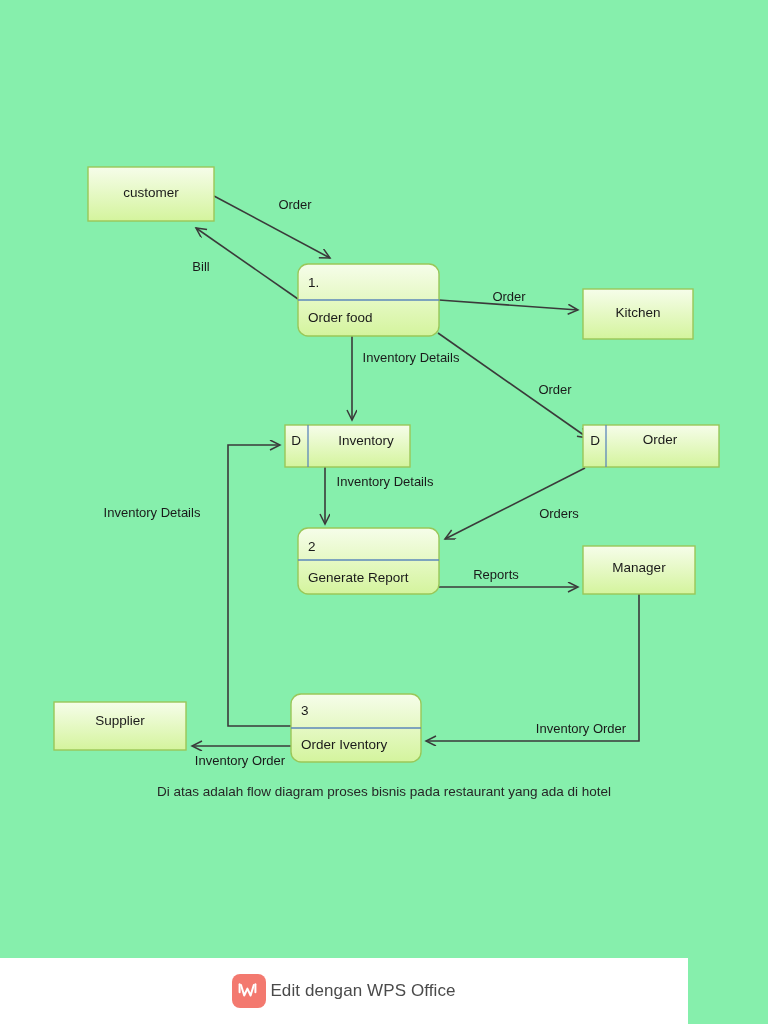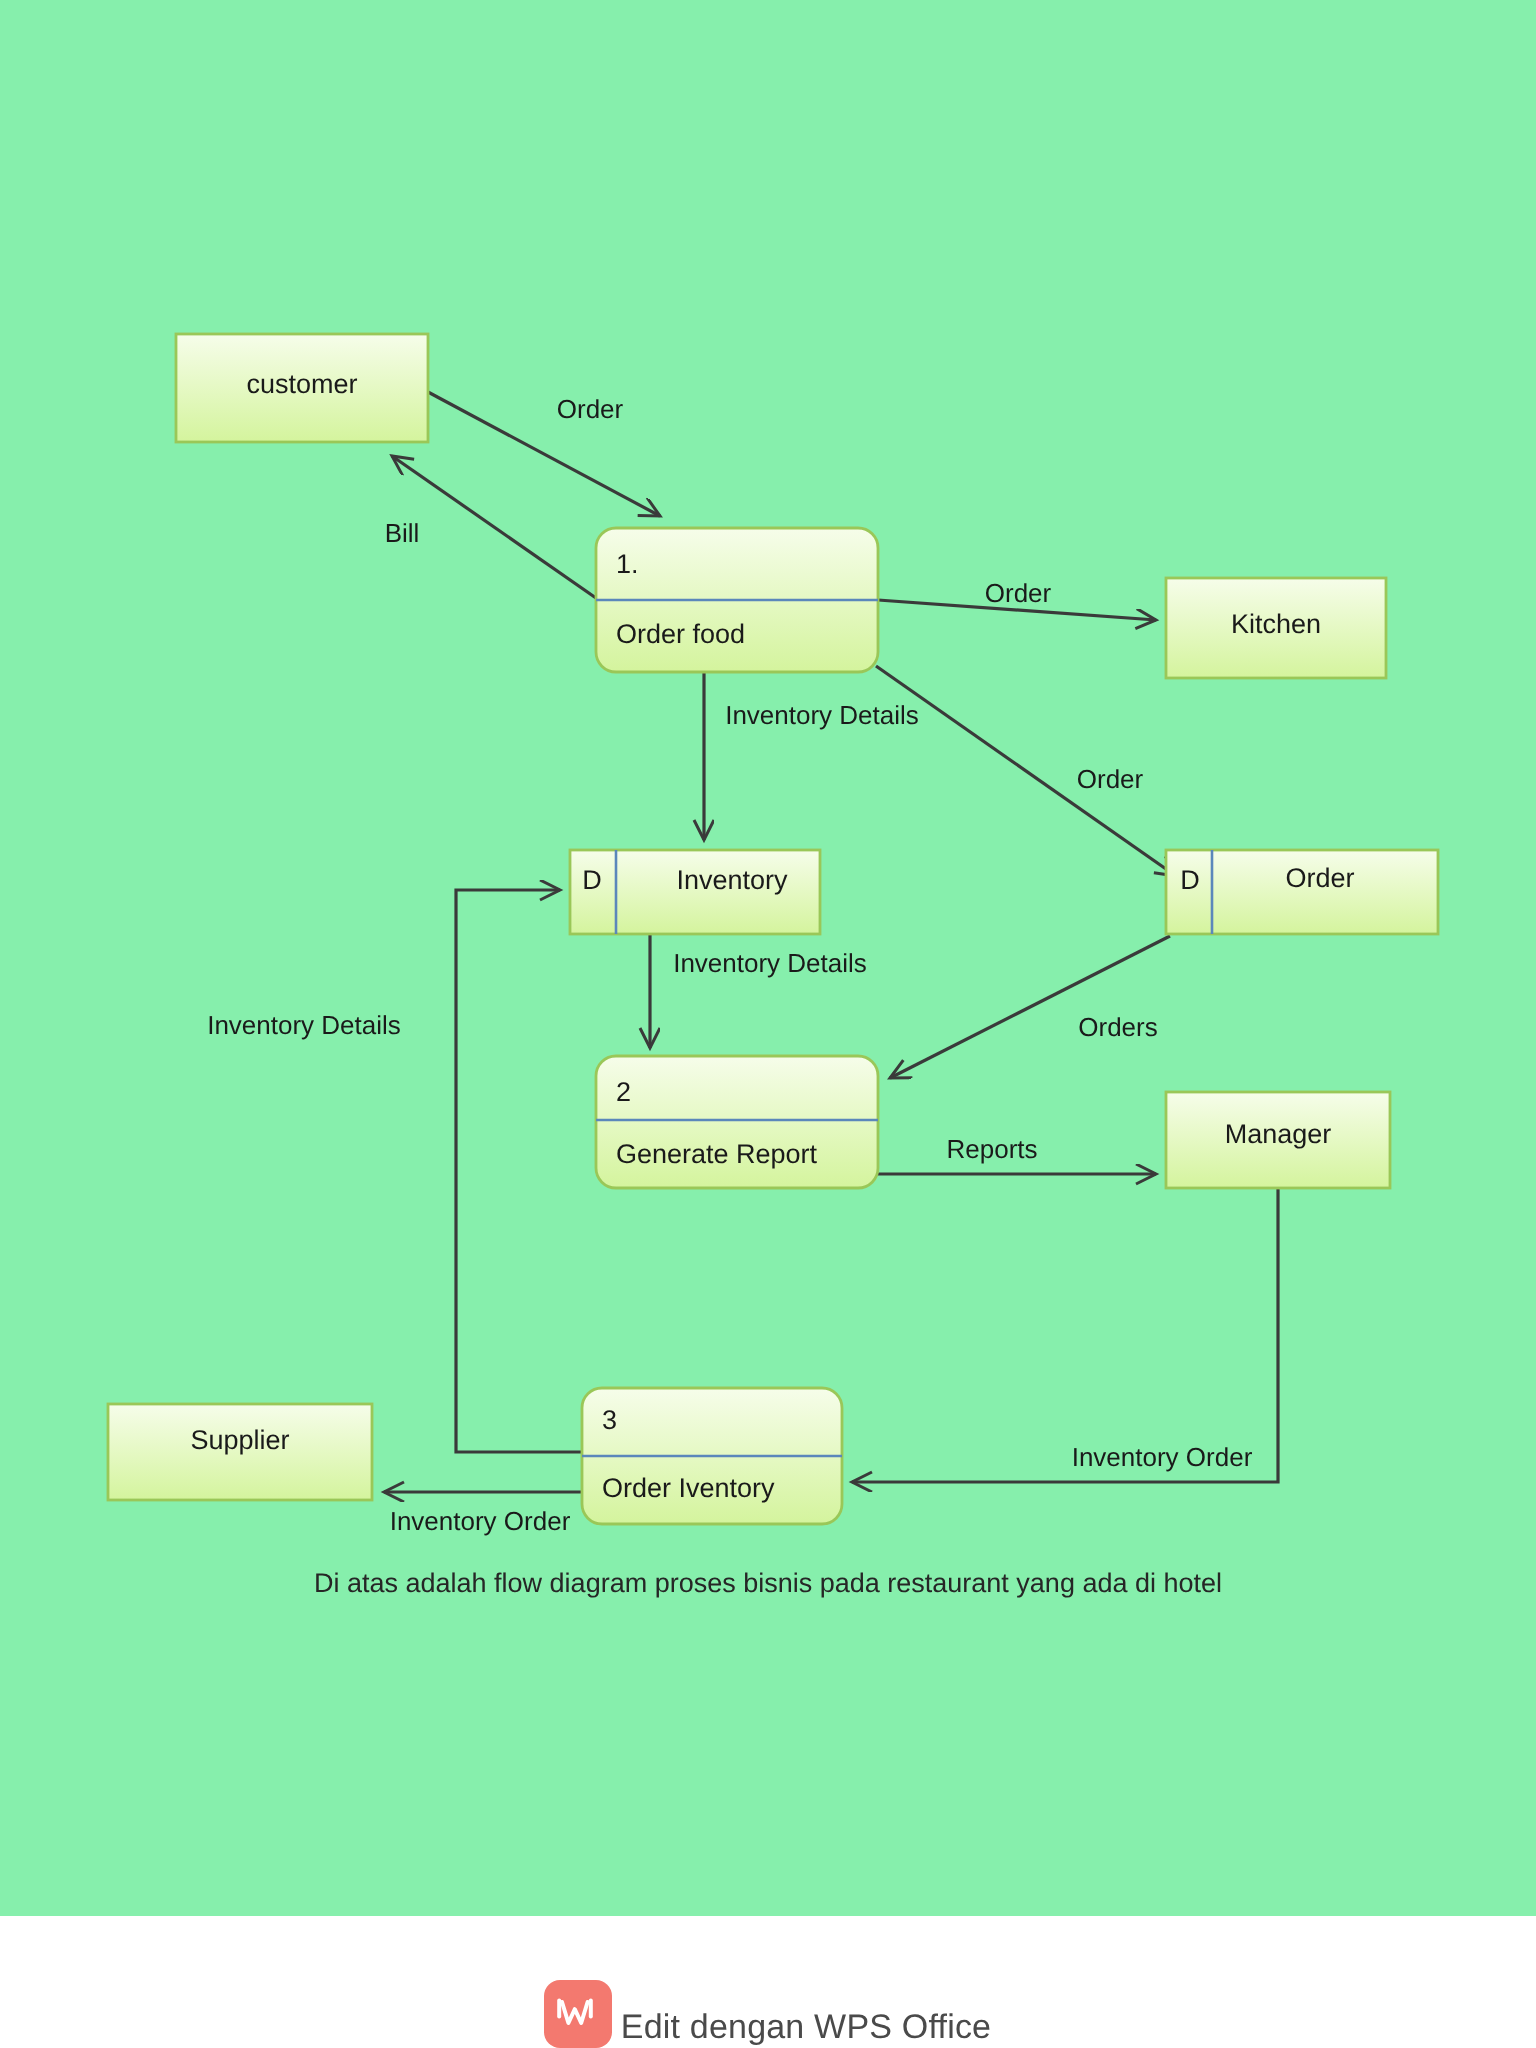--- a/index.html
+++ b/index.html
@@ -53,24 +53,24 @@
   }
   .divider {
     stroke: #5b87bb;
     stroke-width: 1.3;
   }
   
   #wps-footer {
     position: absolute;
     left: 0;
     bottom: 0;
-    width: 768px;
+    width: 688px;
     height: 66px;
     display: flex;
-    align-items: flex-end;
+    align-items: center;
     justify-content: center;
     gap: 4px;
     background: #ffffff;
   }
   #wps-logo {
     width: 34px;
     height: 34px;
     border-radius: 8px;
     background: #f3796f;
     display: flex;

